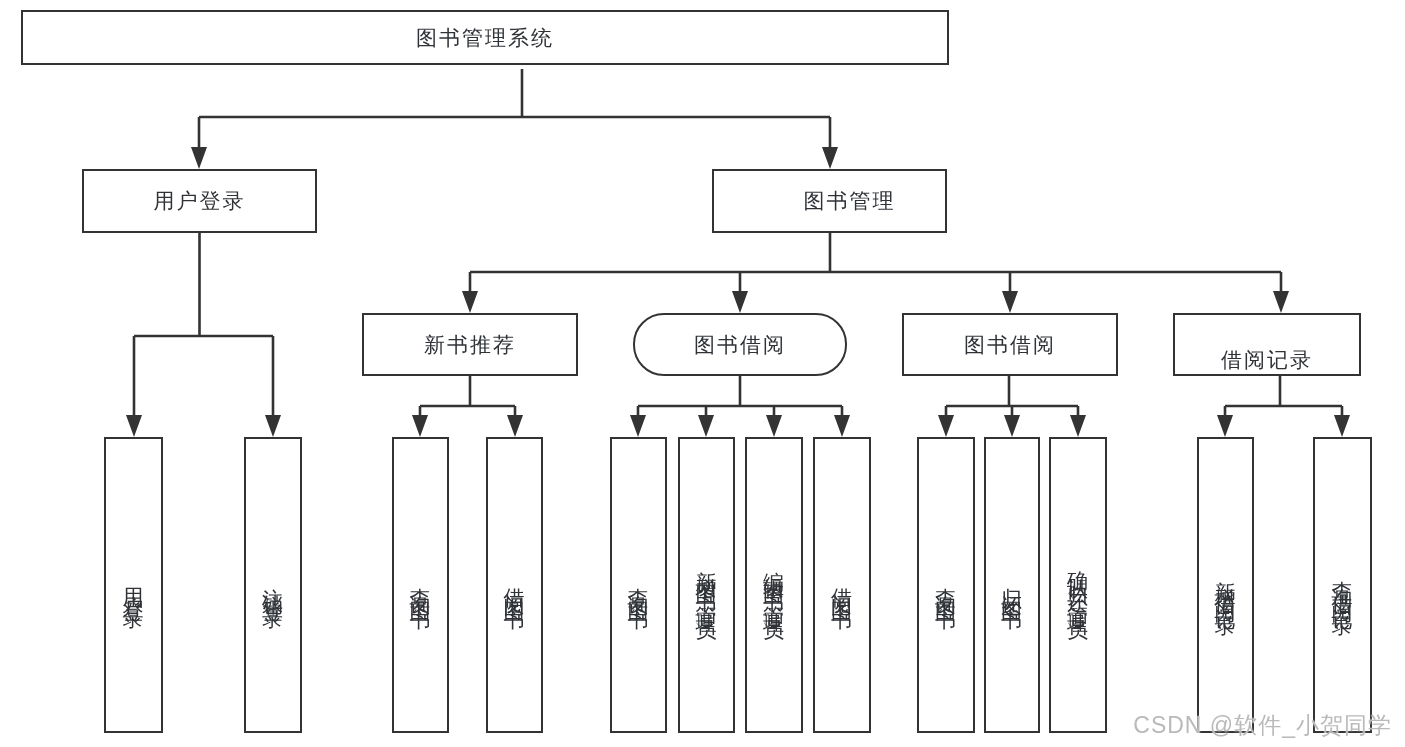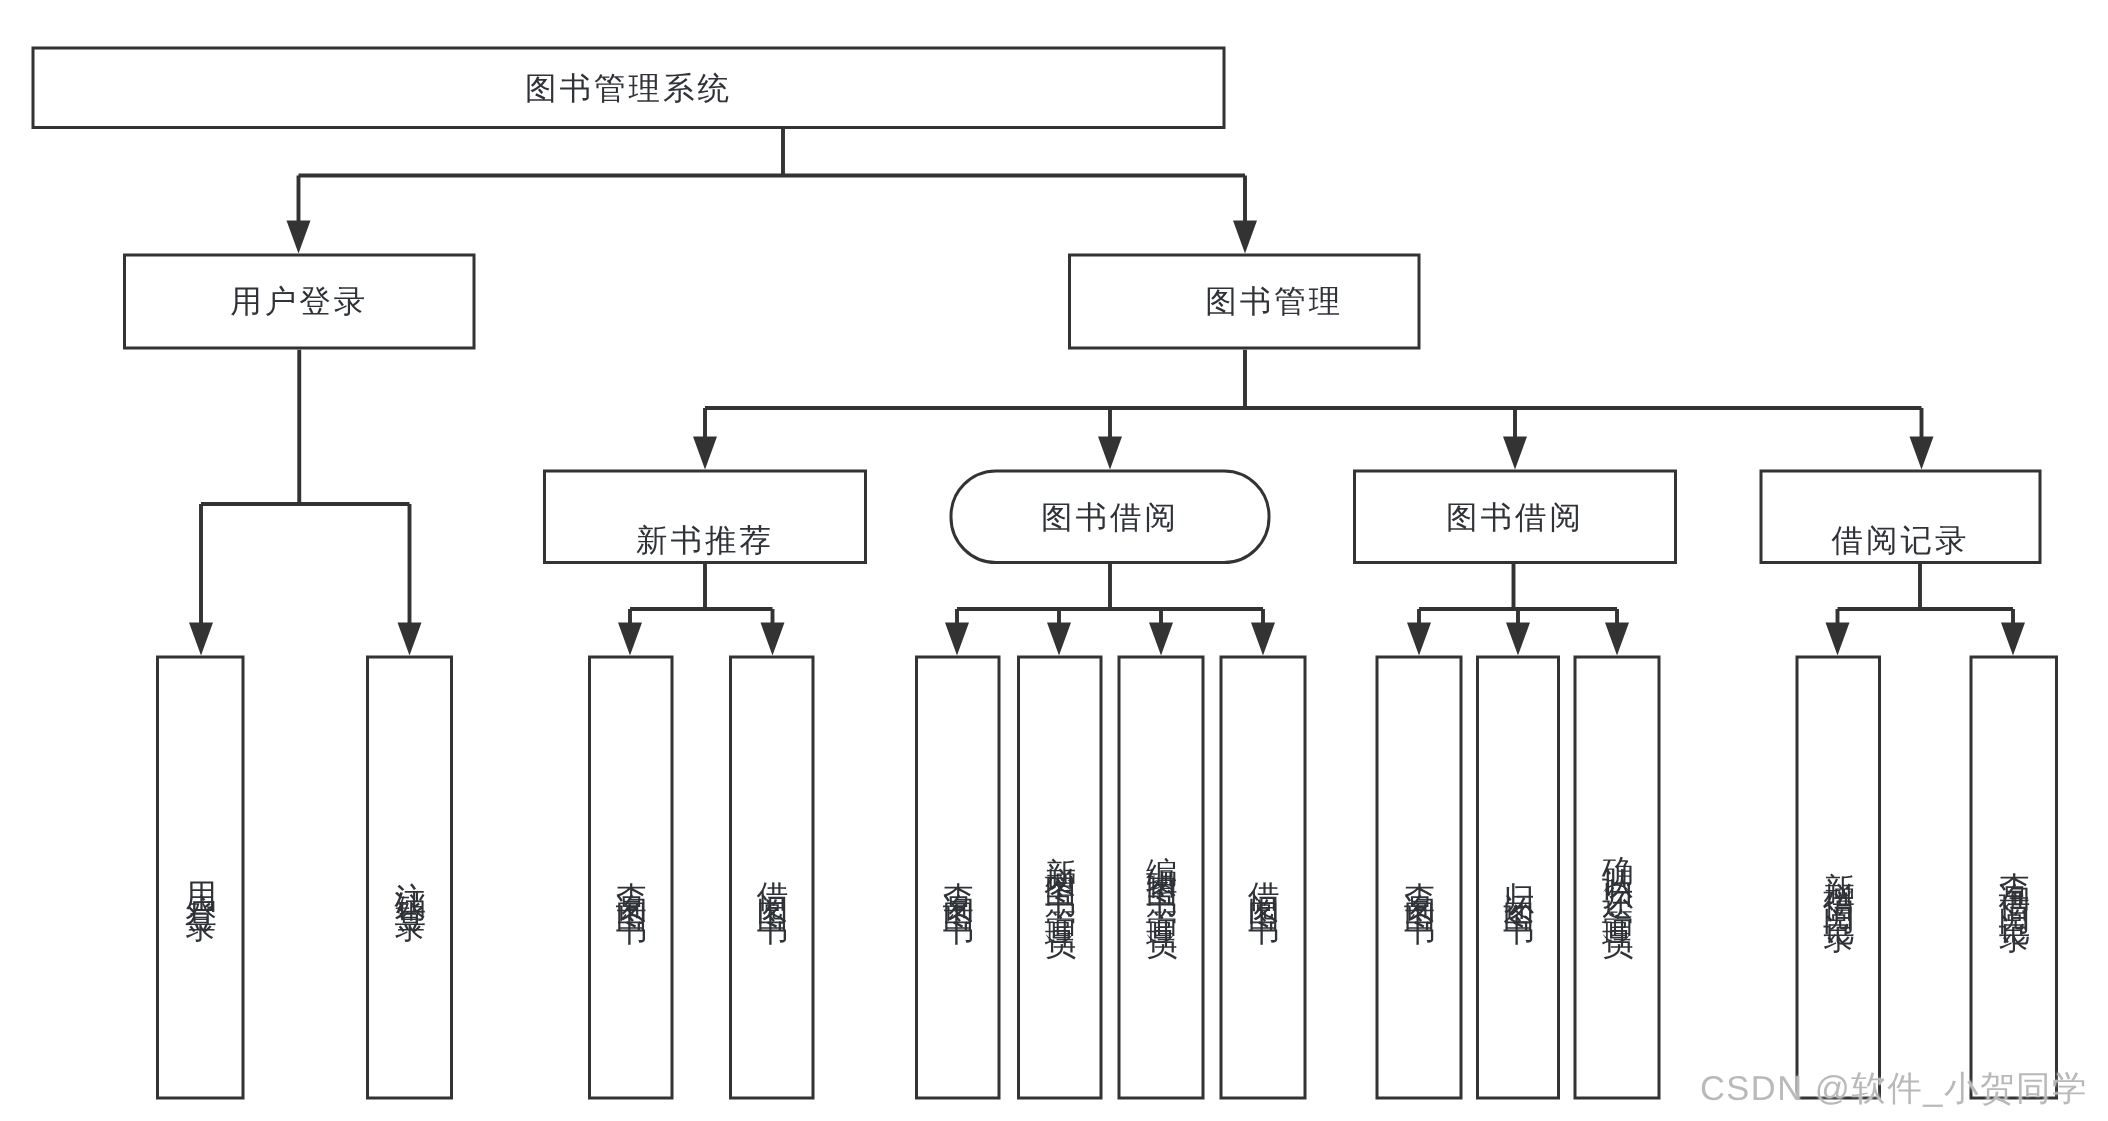--- a/index.html
+++ b/index.html
@@ -55,32 +55,32 @@
       <path class="wire" d="M1009 376 V406 M946 406 H1078 M946 406 V421 M1012 406 V421 M1078 406 V421"></path>
       <path class="head" d="M938 415 L954 415 L946 437 Z M1004 415 L1020 415 L1012 437 Z M1070 415 L1086 415 L1078 437 Z"></path>
     </g>
 
     <g>
       <path class="wire" d="M1280 376 V406 M1225 406 H1342 M1225 406 V421 M1342 406 V421"></path>
       <path class="head" d="M1217 415 L1233 415 L1225 437 Z M1334 415 L1350 415 L1342 437 Z"></path>
     </g>
   </svg>
 
-  <div class="box" style="left:21px; top:31px; width:796px; height:55px;">
+  <div class="box" style="left:21px; top:10px; width:928px; height:55px;">
     <span class="hlabel">图书管理系统</span>
   </div>
 
   <div class="box" style="left:82px; top:169px; width:235px; height:64px;">
     <span class="hlabel">用户登录</span>
   </div>
   <div class="box" style="left:712px; top:169px; width:235px; height:64px;padding-left:40px;">
     <span class="hlabel">图书管理</span>
   </div>
 
-  <div class="box" style="left:362px; top:313px; width:216px; height:63px;align-items:flex-end;">
+  <div class="box" style="left:362px; top:313px; width:216px; height:63px;">
     <span class="hlabel">新书推荐</span>
   </div>
   <div class="box" style="left:633px; top:313px; width:214px; height:63px;border-radius:31px;">
     <span class="hlabel">图书借阅</span>
   </div>
   <div class="box" style="left:902px; top:313px; width:216px; height:63px;">
     <span class="hlabel">图书借阅</span>
   </div>
   <div class="box" style="left:1173px; top:313px; width:188px; height:63px;align-items:flex-end;">
     <span class="hlabel">借阅记录</span>

